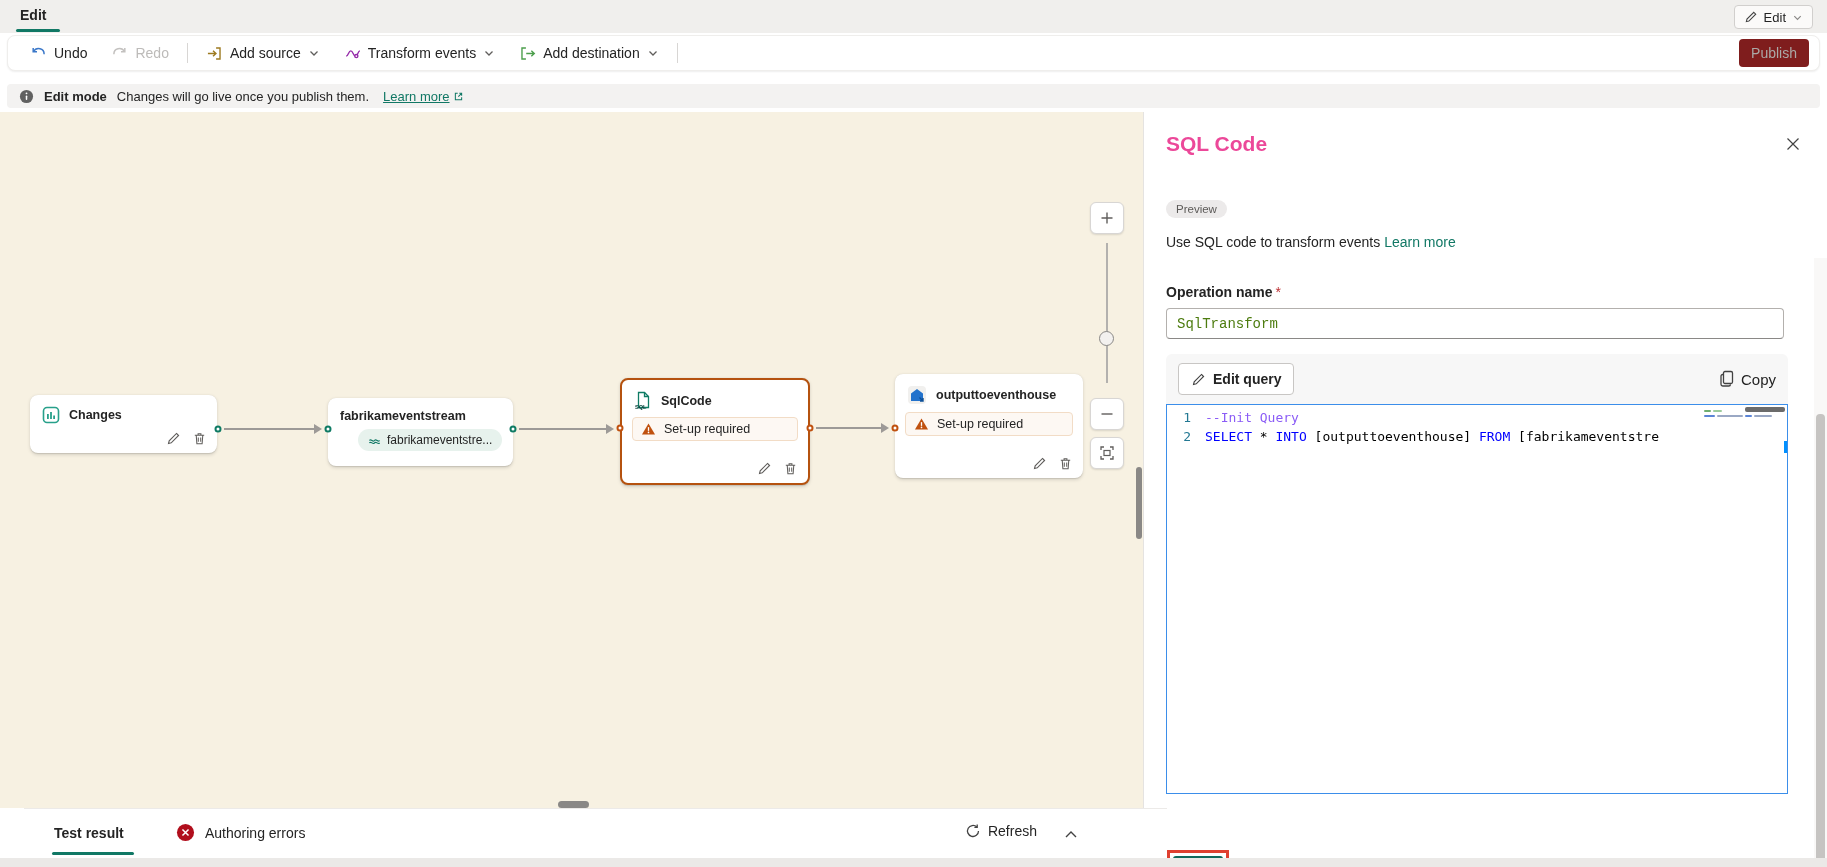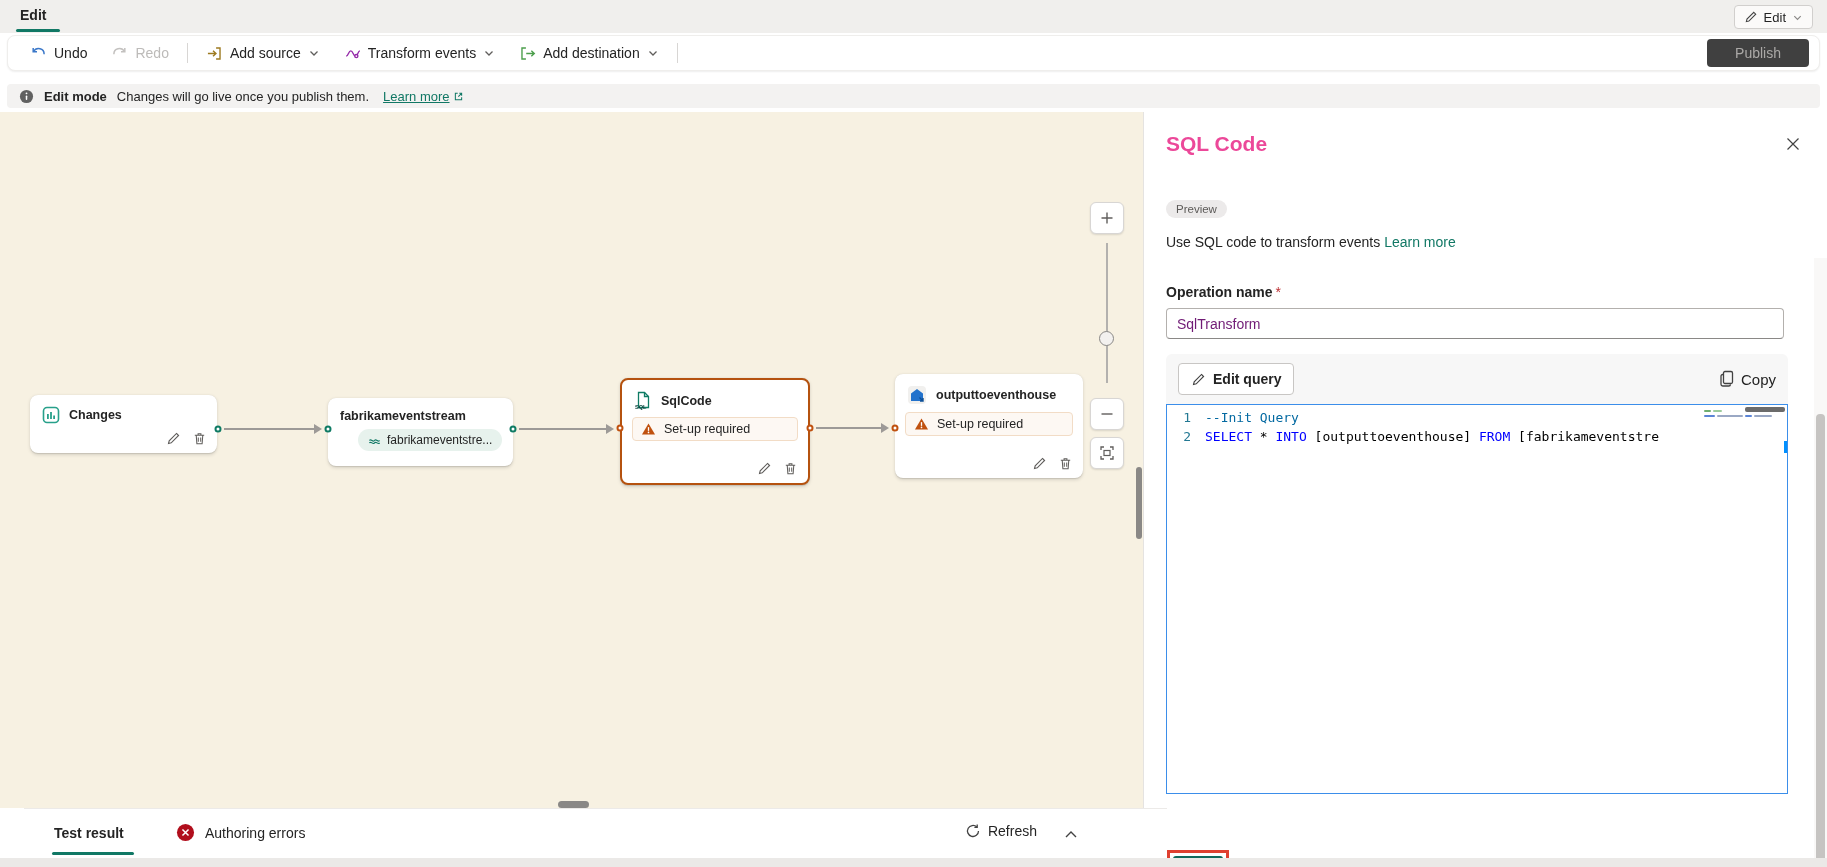--- a/index.html
+++ b/index.html
@@ -12,22 +12,22 @@
   .home-underline { position:absolute; left:16px; top:29px; width:44px; height:3px; border-radius:2px; background:#117865; }
   .edit-btn { position:absolute; right:14px; top:5px; height:24px; display:flex; align-items:center; gap:6px;
               background:#fbfaf9; border:1px solid #d1cfcd; border-radius:4px; padding:0 9px; font-size:13px; color:#242424; cursor:pointer; }
 
   
   .toolbar { position:absolute; left:7px; top:35px; right:7px; height:36px; background:#fff; border:1px solid #efeeec;
              border-radius:8px; box-shadow:0 1px 2px rgba(0,0,0,.07); display:flex; align-items:center; padding:0 10px; }
   .tb-item { display:flex; align-items:center; gap:7px; font-size:14px; color:#242424; padding:0 12px; height:28px; border-radius:4px; cursor:pointer; }
   .tb-item.disabled { color:#bdbbb9; cursor:default; }
   .tb-sep { width:1px; height:20px; background:#d8d6d4; margin:0 6px; }
-  .publish-btn { margin-left:auto; background:#404040; color:#aba9a7; font-size:14px; border:none; border-radius:4px;
-                 height:28px; padding:0 28px; cursor:default; }
+  .publish-btn { margin-left:auto; background:#7f1d1d; color:#aba9a7; font-size:14px; border:none; border-radius:4px;
+                 height:28px; padding:0 12px; cursor:default; }
 
   
   .banner { position:absolute; left:7px; right:7px; top:84px; height:24px; background:#f3f2f1; border-radius:4px;
             display:flex; align-items:center; gap:10px; padding:0 12px; font-size:13px; }
   .banner b { font-weight:700; }
   .banner .learn { color:#117865; text-decoration:underline; display:flex; align-items:center; gap:3px; cursor:pointer; margin-left:4px; }
 
   
   .canvas { position:absolute; left:0; top:112px; width:1143px; height:696px; background:#f7f1e2; overflow:hidden; }
   .node { position:absolute; background:#fff; border-radius:8px;
@@ -60,34 +60,34 @@
   .panel { position:absolute; left:1143px; top:112px; right:0; bottom:0; background:#fff; border-left:1px solid #e5e3e1; }
   .panel-title { position:absolute; left:22px; top:20px; font-size:21px; font-weight:700; color:#ec4899; }
   .panel-close { position:absolute; right:26px; top:24px; cursor:pointer; }
   .badge { position:absolute; left:22px; top:88px; background:#eceaea; color:#5c5a58; border-radius:10px;
            font-size:11.5px; padding:3px 10px; }
   .desc { position:absolute; left:22px; top:122px; font-size:14px; color:#242424; }
   .desc .learn2 { color:#117865; cursor:pointer; }
   .op-label { position:absolute; left:22px; top:172px; font-size:14px; font-weight:700; color:#242424; }
   .req { color:#bc2f32; font-weight:400; margin-left:3px; }
   .op-input { position:absolute; left:22px; top:196px; width:618px; height:31px; border:1px solid #b3b0ad; border-bottom-color:#8a8886;
-              border-radius:4px; padding:0 10px; font-size:14px; color:#701a75; font-family:Liberation Sans, sans-serif; background:#fff; }
+              border-radius:4px; padding:0 10px; font-size:14px; color:#4d7c0f; font-family:Liberation Mono, monospace; background:#fff; }
   .query-strip { position:absolute; left:22px; top:242px; width:622px; height:50px; background:#f7f7f7; border-radius:6px 6px 0 0;
                  display:flex; align-items:center; padding:0 12px; }
   .editq-btn { display:flex; align-items:center; gap:7px; height:32px; background:#fff; border:1px solid #c8c6c4; border-radius:4px;
                padding:0 12px; font-size:14px; font-weight:700; color:#242424; cursor:pointer; font-family:inherit; }
   .copy-btn { margin-left:auto; display:flex; align-items:center; gap:6px; font-size:15px; color:#242424; cursor:pointer; background:none; border:none; font-family:inherit; }
 
   
   .editor { position:absolute; left:22px; top:292px; width:622px; height:390px; background:#fff; border:1px solid #3b8eea; overflow:hidden; cursor:text; }
   .code-row { display:flex; height:19px; font-family:"DejaVu Sans Mono","Liberation Mono",monospace; font-size:13px; line-height:19px; }
   .gutter { width:38px; text-align:right; padding-right:14px; color:#237893; flex:none; }
   .code-line { white-space:pre; color:#000; }
   .kw { color:#0000ff; }
-  .comment { color:#0369a1; }
+  .comment { color:#8b5cf6; }
   .editor .pad-top { height:3px; }
   .minimap { position:absolute; top:1px; right:13px; width:72px; height:96%; background:#fff; }
   .mm-line { position:absolute; height:2px; border-radius:1px; }
   .ed-scroll { position:absolute; top:2px; right:2px; width:40px; height:5px; background:#6b6b6b; border-radius:2px; cursor:grab; }
   .ed-cursor-mark { position:absolute; top:36px; right:0; width:3px; height:12px; background:#0090ff; }
 
   
   .save-highlight { position:absolute; left:23px; top:690px; width:62px; height:44px; border:3px solid #df4030; background:#fff;margin-top:48px; }
   .save-btn { position:absolute; left:3px; top:3px; width:50px; height:32px; background:#11695c; color:#fff; font-size:14px; font-weight:700;
               border:none; border-radius:3px; cursor:pointer; font-family:inherit; }

